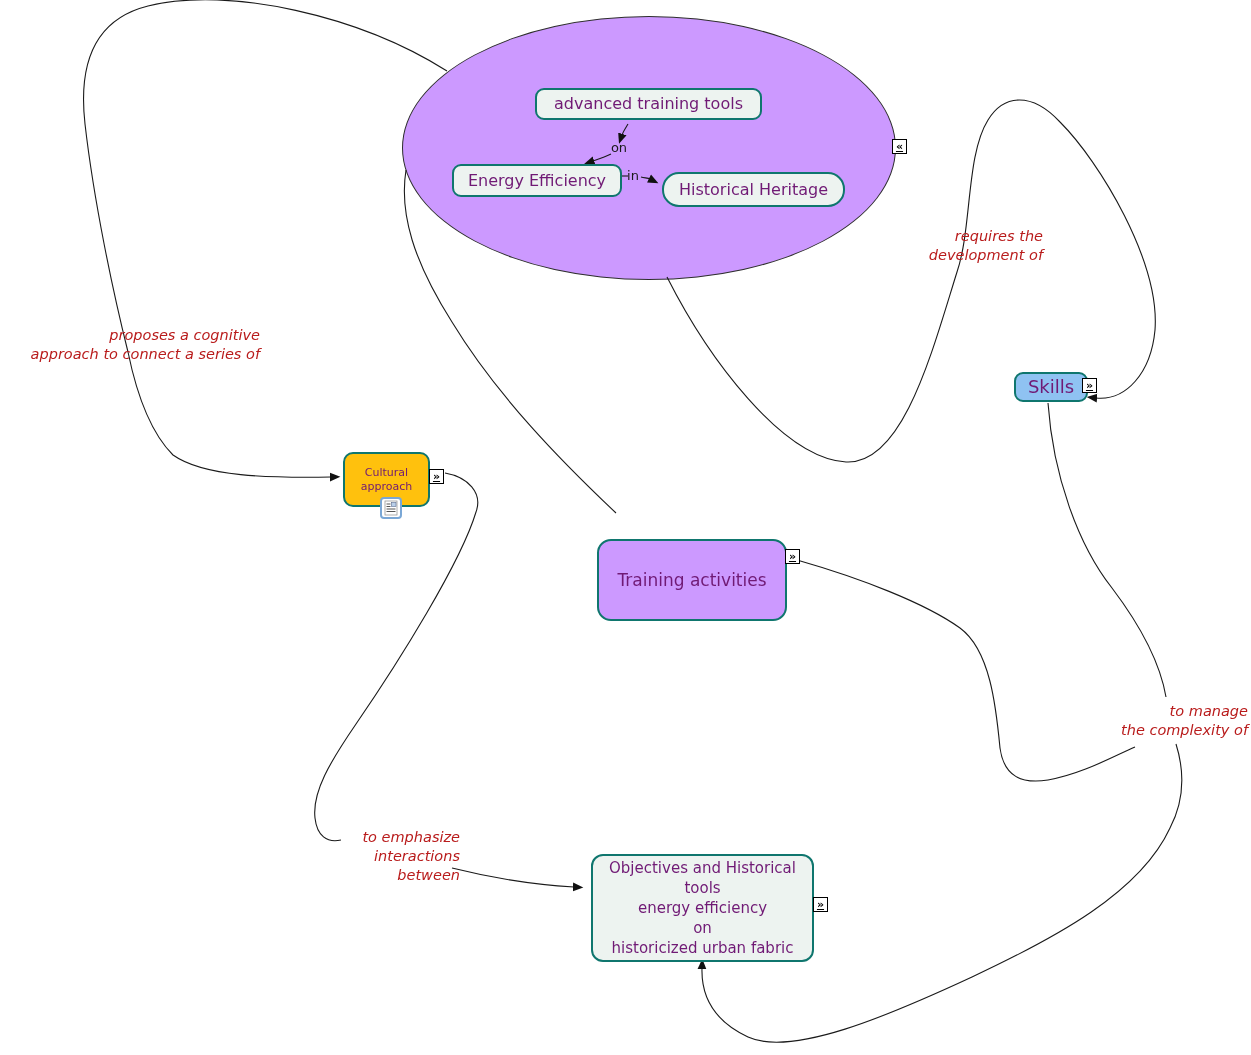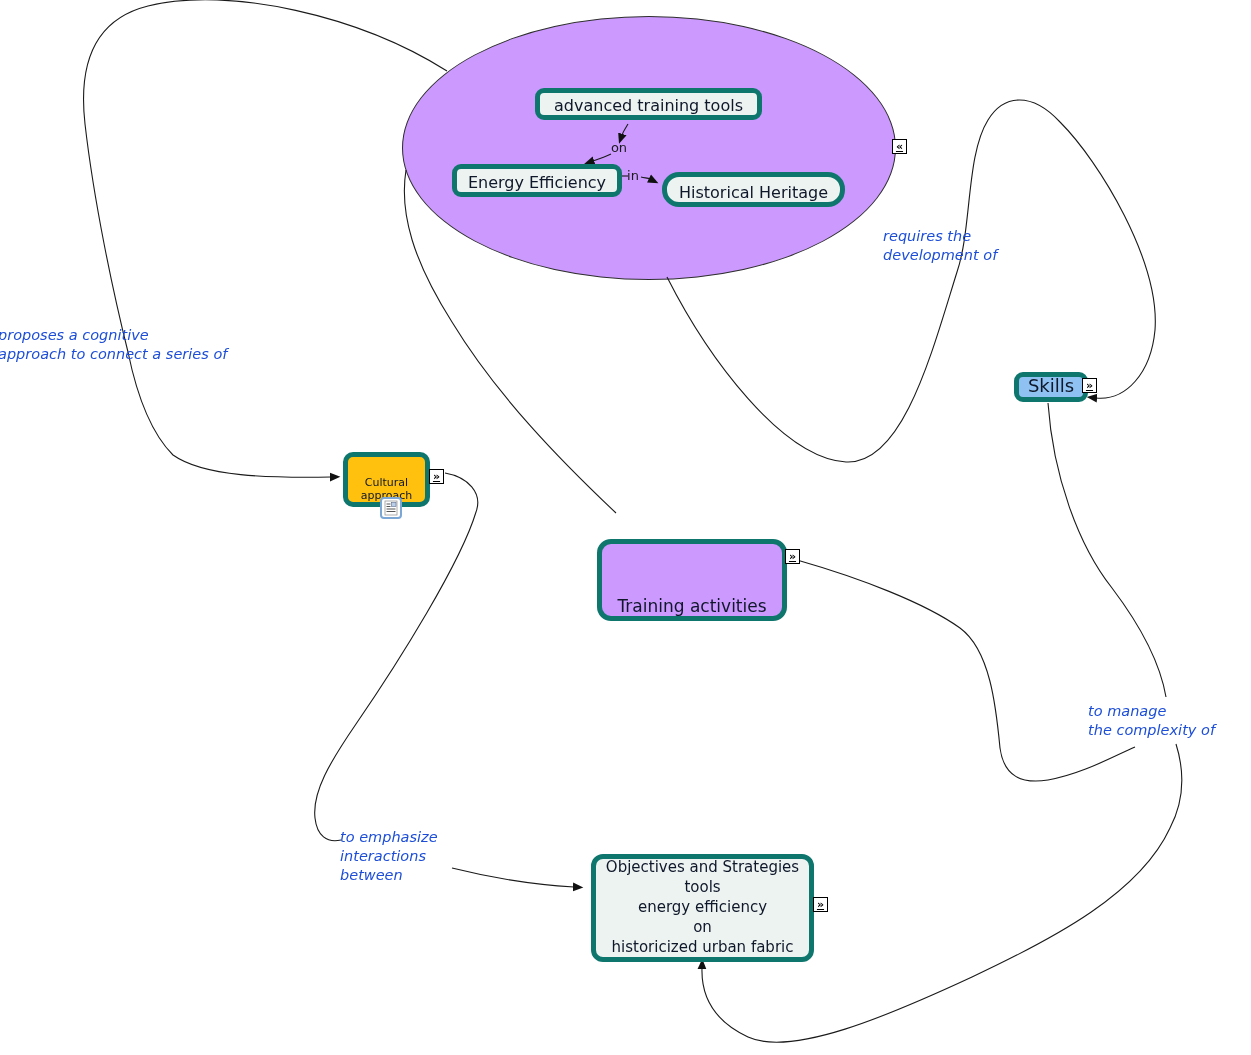--- a/index.html
+++ b/index.html
@@ -2,30 +2,30 @@
 <html><head>
 <meta charset="utf-8">
 <style>
   html,body{margin:0;padding:0;background:#ffffff;}
   #canvas{
     position:relative;width:1251px;height:1055px;background:#ffffff;overflow:hidden;
     font-family:"DejaVu Sans","Liberation Sans",sans-serif;color:#111;
   }
   #lines{position:absolute;left:0;top:0;pointer-events:none;}
   .concept{
-    position:absolute;display:flex;flex-direction:column;align-items:center;justify-content:flex-end;
-    border:5px solid #0f766e;text-align:center;color:#0f172a;box-sizing:border-box;line-height:1.2;
+    position:absolute;display:flex;flex-direction:column;align-items:center;justify-content:center;
+    border:2px solid #0f766e;text-align:center;color:#701a75;box-sizing:border-box;line-height:1.2;
   }
   .soft{background:#EDF3F0;}
   .ellipse{
     position:absolute;border:1px solid #2e2e2e;border-radius:50%;
   }
   .phrase{
-    position:absolute;font-style:italic;text-align:left;font-size:14.5px;line-height:19px;
-    color:#1d4ed8;white-space:nowrap;
+    position:absolute;font-style:italic;text-align:right;font-size:14.5px;line-height:19px;
+    color:#b91c1c;white-space:nowrap;
   }
   .minilabel{
     position:absolute;font-size:13px;color:#1a1a1a;text-align:center;white-space:nowrap;
   }
   .chev{
     position:absolute;width:15px;height:15px;background:#ffffff;border:1px solid #000;
     font-size:11px;font-weight:bold;line-height:13px;text-align:center;box-sizing:border-box;
     text-decoration:underline;color:#000;
   }
   .resicon{position:absolute;width:22px;height:22px;}
@@ -81,21 +81,21 @@
   <div class="concept" style="left: 1014px; top: 372px; width: 74px; height: 30px; border-radius: 9px; font-size: 18px; background-color: rgb(143, 194, 242);">
     <span>Skills</span>
   </div>
 
   <div class="concept" style="left: 343px; top: 452px; width: 87px; height: 55px; border-radius: 10px; font-size: 11px; background-color: rgb(255, 193, 13);">
     <span>Cultural</span>
     <span>approach</span>
   </div>
 
   <div class="concept soft" style="left: 591px; top: 854px; width: 223px; height: 108px; border-radius: 12px; font-size: 15px; line-height: 20px; background-color: rgb(237, 243, 240);">
-    <span>Objectives and Strategies</span>
+    <span>Objectives and Historical</span>
     <span>tools</span>
     <span>energy efficiency</span>
     <span>on</span>
     <span>historicized urban fabric</span>
   </div>
 
   <div class="phrase" style="left:-2px;top:326px;width:262px;">
     <div>proposes a cognitive</div>
     <div>approach to connect a series of</div>
   </div>

